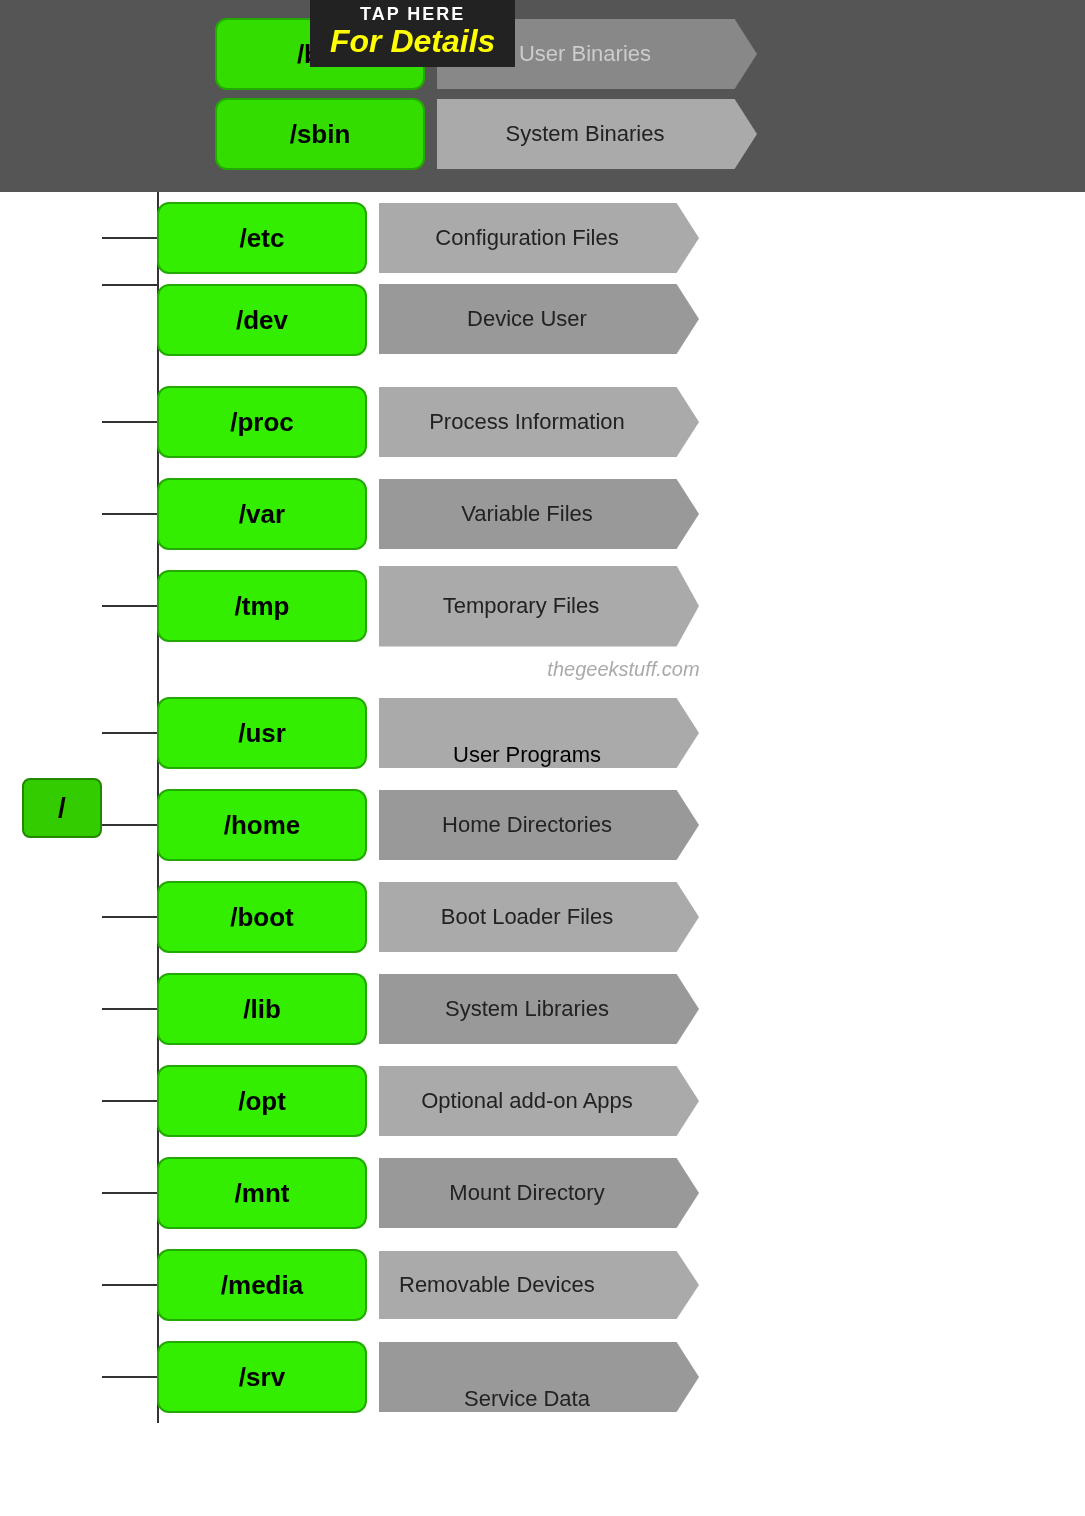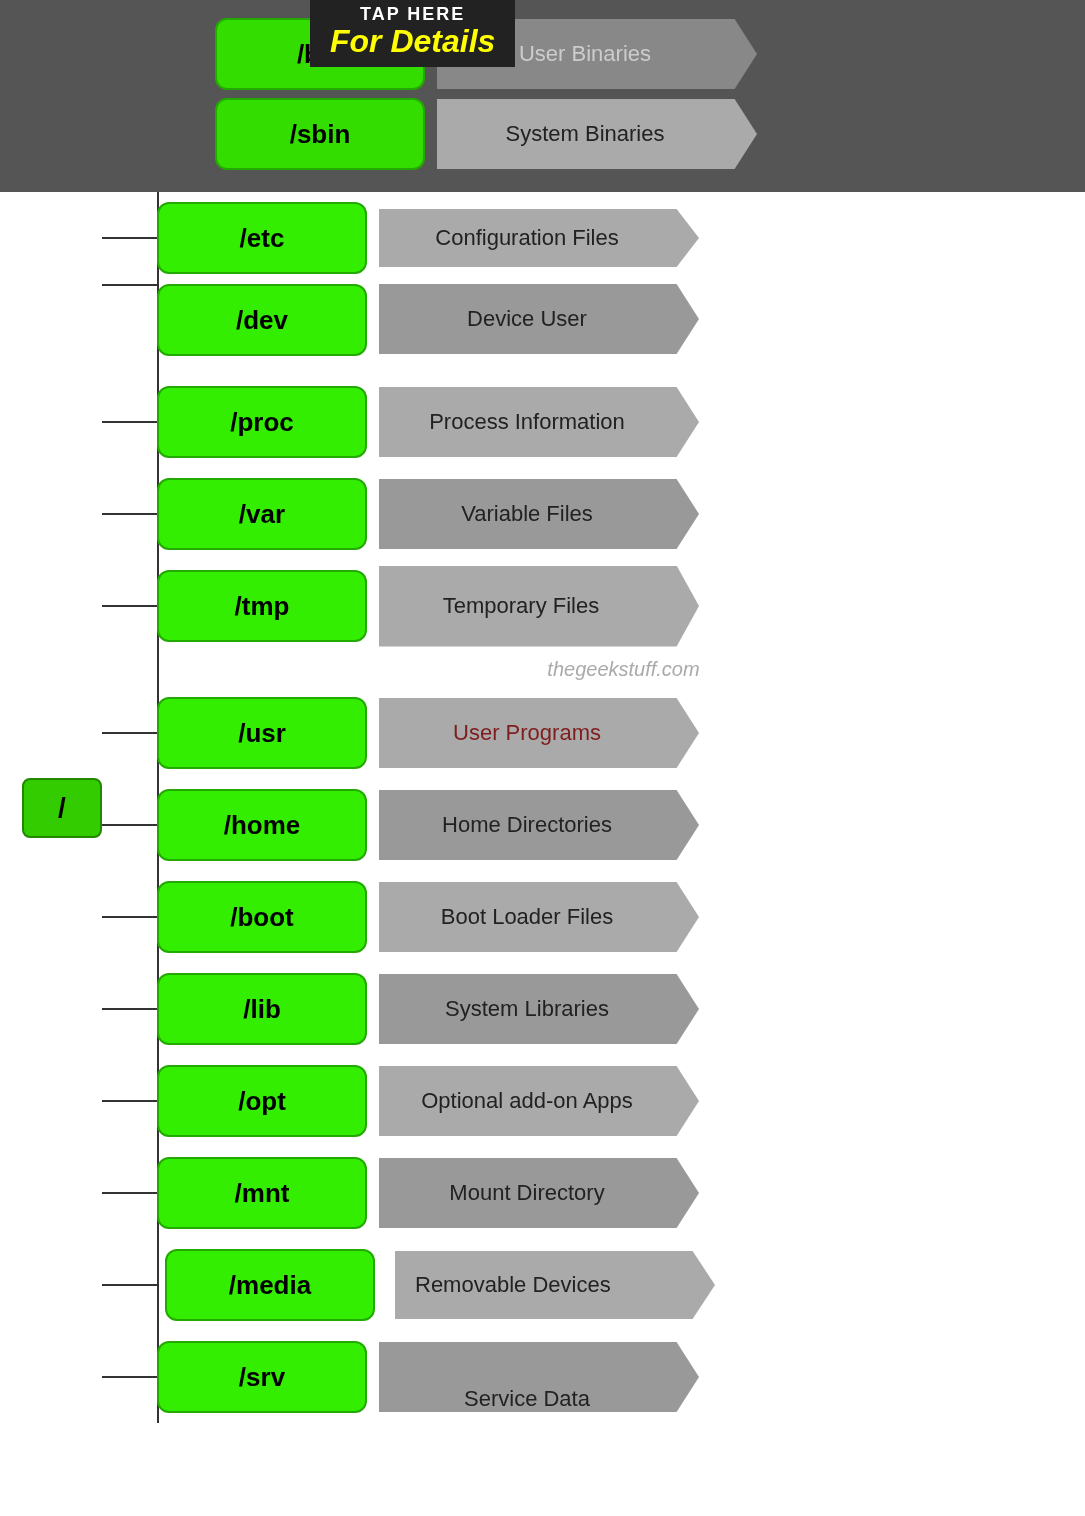--- a/index.html
+++ b/index.html
@@ -48,21 +48,21 @@
 
   <div style="margin-left:102px; position:relative;">
 
     <div style="position:absolute; left:55px; top:0; bottom:0; width:2px; background:#333; z-index:1;"></div>
 
     <div style="display:flex; align-items:center; height:92px; position:relative;">
       <div style="width:55px; height:2px; background:#333; flex-shrink:0; position:relative; z-index:2;"></div>
       <div style="background:#33ee00; border-radius:12px; width:210px; height:72px; display:flex; align-items:center; justify-content:center; font-size:26px; font-weight:bold; color:#000; border:2px solid #22aa00; flex-shrink:0; margin-right:12px; z-index:2;">
         <span>/etc</span>
       </div>
-      <div style="background:#aaa; height:58px; min-width:320px; display:flex; align-items:center; justify-content:center; font-size:22px; color:#222; clip-path:polygon(0 0, 93% 0, 100% 50%, 93% 100%, 0 100%); padding:0 44px 0 20px; flex-shrink:0;">
+      <div style="background:#aaa; height:70px; min-width:320px; display:flex; align-items:center; justify-content:center; font-size:22px; color:#222; clip-path:polygon(0 0, 93% 0, 100% 50%, 93% 100%, 0 100%); padding:0 44px 0 20px; flex-shrink:0;">
         <span>Configuration Files</span>
       </div>
     </div>
 
     <div style="display:flex; align-items:flex-start; height:92px; position:relative;">
       <div style="width:55px; height:2px; background:#333; flex-shrink:0; position:relative; z-index:2;"></div>
       <div style="background:#33ee00; border-radius:12px; width:210px; height:72px; display:flex; align-items:center; justify-content:center; font-size:26px; font-weight:bold; color:#000; border:2px solid #22aa00; flex-shrink:0; margin-right:12px; z-index:2;">
         <span>/dev</span>
       </div>
       <div style="background:#999; height:70px; min-width:320px; display:flex; align-items:center; justify-content:center; font-size:22px; color:#222; clip-path:polygon(0 0, 93% 0, 100% 50%, 93% 100%, 0 100%); padding:0 44px 0 20px; flex-shrink:0;">
@@ -102,21 +102,21 @@
 
     <div style="text-align:center; color:#aaa; font-size:20px; font-style:italic; padding:6px 0 6px 60px;">
       <span>thegeekstuff.com</span>
     </div>
 
     <div style="display:flex; align-items:center; height:92px; position:relative;">
       <div style="width:55px; height:2px; background:#333; flex-shrink:0; position:relative; z-index:2;"></div>
       <div style="background:#33ee00; border-radius:12px; width:210px; height:72px; display:flex; align-items:center; justify-content:center; font-size:26px; font-weight:bold; color:#000; border:2px solid #22aa00; flex-shrink:0; margin-right:12px; z-index:2;">
         <span>/usr</span>
       </div>
-      <div style="background:#aaa; height:70px; min-width:320px; display:flex; align-items:center; justify-content:center; font-size:22px; color:#7f1d1d; clip-path:polygon(0 0, 93% 0, 100% 50%, 93% 100%, 0 100%); padding:0 44px 0 20px; flex-shrink:0;">
+      <div style="background:#aaa; height:70px; min-width:320px; display:flex; align-items:flex-end; justify-content:center; font-size:22px; color:#000000; clip-path:polygon(0 0, 93% 0, 100% 50%, 93% 100%, 0 100%); padding:0 44px 0 20px; flex-shrink:0;">
         <span>User Programs</span>
       </div>
     </div>
 
     <div style="display:flex; align-items:center; height:92px; position:relative;">
       <div style="width:55px; height:2px; background:#333; flex-shrink:0; position:relative; z-index:2;"></div>
       <div style="background:#33ee00; border-radius:12px; width:210px; height:72px; display:flex; align-items:center; justify-content:center; font-size:26px; font-weight:bold; color:#000; border:2px solid #22aa00; flex-shrink:0; margin-right:12px; z-index:2;">
         <span>/home</span>
       </div>
       <div style="background:#999; height:70px; min-width:320px; display:flex; align-items:center; justify-content:center; font-size:22px; color:#222; clip-path:polygon(0 0, 93% 0, 100% 50%, 93% 100%, 0 100%); padding:0 44px 0 20px; flex-shrink:0;">
@@ -157,21 +157,21 @@
     <div style="display:flex; align-items:center; height:92px; position:relative;">
       <div style="width:55px; height:2px; background:#333; flex-shrink:0; position:relative; z-index:2;"></div>
       <div style="background:#33ee00; border-radius:12px; width:210px; height:72px; display:flex; align-items:center; justify-content:center; font-size:26px; font-weight:bold; color:#000; border:2px solid #22aa00; flex-shrink:0; margin-right:12px; z-index:2;">
         <span>/mnt</span>
       </div>
       <div style="background:#999; height:70px; min-width:320px; display:flex; align-items:center; justify-content:center; font-size:22px; color:#222; clip-path:polygon(0 0, 93% 0, 100% 50%, 93% 100%, 0 100%); padding:0 44px 0 20px; flex-shrink:0;">
         <span>Mount Directory</span>
       </div>
     </div>
 
-    <div style="display:flex; align-items:center; height:92px; position:relative;gap:8px;">
+    <div style="display:flex; align-items:center; height:92px; position:relative;">
       <div style="width:55px; height:2px; background:#333; flex-shrink:0; position:relative; z-index:2;"></div>
       <div style="background:#33ee00; border-radius:12px; width:210px; height:72px; display:flex; align-items:center; justify-content:center; font-size:26px; font-weight:bold; color:#000; border:2px solid #22aa00; flex-shrink:0; margin-right:12px; z-index:2;">
         <span>/media</span>
       </div>
       <div style="background:#aaa; height:68px; min-width:320px; display:flex; align-items:center; justify-content:flex-start; font-size:22px; color:#222; clip-path:polygon(0 0, 93% 0, 100% 50%, 93% 100%, 0 100%); padding:0 44px 0 20px; flex-shrink:0;">
         <span>Removable Devices</span>
       </div>
     </div>
 
     <div style="display:flex; align-items:center; height:92px; position:relative;">

